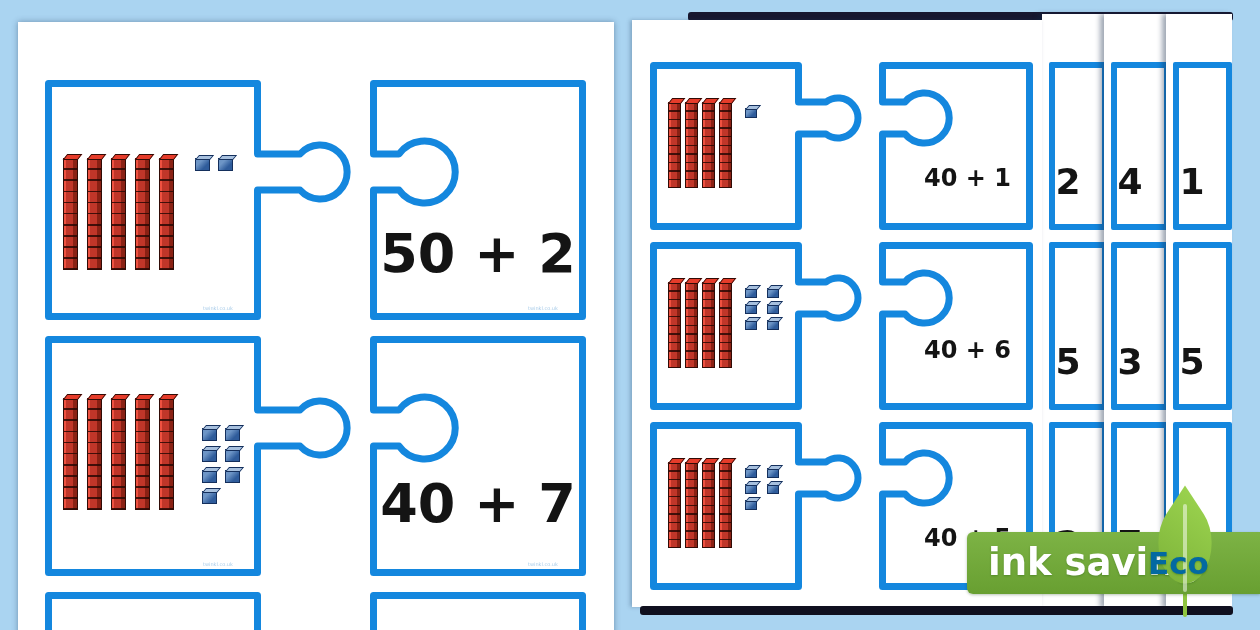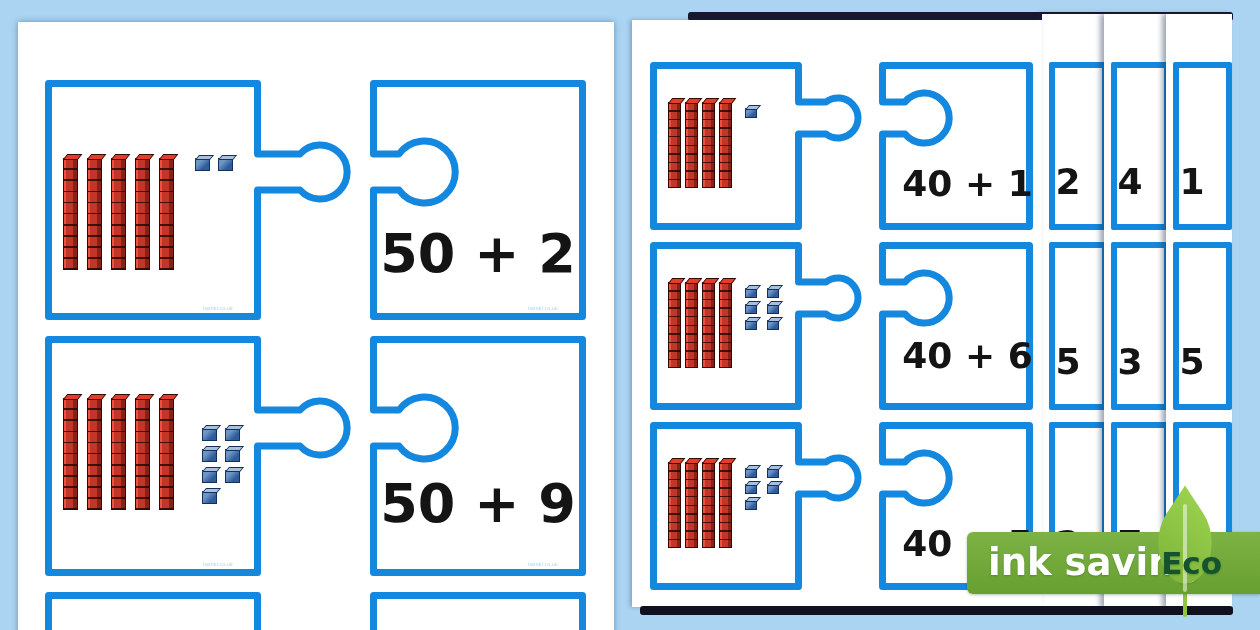--- a/index.html
+++ b/index.html
@@ -26,21 +26,21 @@
   .edge-digit{position:absolute;left:4px;width:44px;text-align:center;font-size:36px;font-weight:800;
               color:#141414;line-height:1;}
   .edge-digit.r1{top:150px;} .edge-digit.r2{top:330px;} .edge-digit.r3{top:512px;}
 
   
   svg.card{position:absolute;overflow:visible;}
 
   
   .expr{position:absolute;font-weight:800;color:#141414;text-align:center;line-height:1;white-space:nowrap;}
   .left-page .expr{width:216px;font-size:54px;}
-  .right-page .expr{width:177px;font-size:36px;}
+  .right-page .expr{width:177px;font-size:24px;}
   .lexpr1{left:352px;top:205px;} .lexpr2{left:352px;top:455px;}
   .rexpr1{left:247px;top:146px;} .rexpr2{left:247px;top:318px;} .rexpr3{left:247px;top:506px;}
 
   
   .rods{position:absolute;display:flex;}
   .rod{position:relative;border:1px solid #300b06;box-sizing:border-box;}
   .rods-l .rod{width:15px;height:112px;margin-right:9px;
     background:repeating-linear-gradient(180deg,rgba(0,0,0,0) 0 9.4px,rgba(40,8,4,.85) 9.4px 11.1px),
                linear-gradient(90deg,#ef5140 0 2px,#c03629 2px 9px,#8a2114 9px);}
   .rods-r .rod{width:13px;height:86px;margin-right:4px;
@@ -72,22 +72,22 @@
              box-shadow:0 1px 3px rgba(20,60,10,.3);}
   .ink-label{position:absolute;left:988px;top:541px;font-size:37px;font-weight:700;color:#fff;z-index:41;
              text-shadow:0 1px 2px rgba(0,60,0,.25);}
   .leaf{position:absolute;left:1148px;top:506px;width:74px;height:74px;z-index:42;
         background:linear-gradient(160deg,#9ad24e,#7cb238);border-radius:0 50% 50% 50%;
         transform:scale(.72,1.1) rotate(45deg);}
   .leaf-rib{position:absolute;left:1183px;top:504px;width:4px;height:88px;background:rgba(255,255,255,.5);
             border-radius:2px;z-index:43;}
   .leaf-stem{position:absolute;left:1183px;top:590px;width:4px;height:27px;background:#8fc53f;
              border-radius:2px;z-index:39;}
-  .eco-label{position:absolute;left:1148px;top:545px;width:74px;text-align:right;font-size:31px;
-             font-weight:800;color:#14532d;z-index:44;text-shadow:0 1px 2px rgba(0,60,0,.3);}
+  .eco-label{position:absolute;left:1148px;top:545px;width:74px;text-align:left;font-size:31px;
+             font-weight:800;color:#0369a1;z-index:44;text-shadow:0 1px 2px rgba(0,60,0,.3);}
 </style>
 </head>
 <body>
 
 <div class="stage">
 
   <div class="dark-top"></div>
 
   <div class="strip strip-2">
     <div class="sliver r1"></div>
@@ -238,21 +238,21 @@
           <div class="cube"></div>
         </div>
         <div class="cube-row">
           <div class="cube"></div>
           <div class="cube"></div>
         </div>
         <div class="cube-row">
           <div class="cube"></div>
         </div>
       </div>
-    <div class="expr lexpr2">50 + 9</div>
+    <div class="expr lexpr2">40 + 7</div>
     <span class="wm" style="left:185px;top:540px">twinkl.co.uk</span>
     <span class="wm" style="left:510px;top:540px">twinkl.co.uk</span>
 
     <svg class="card" style="left:27px;top:570px" width="310" height="240" viewBox="0 0 310 240">
       <path d="M3.5 3.5 H212.5 V74 H255 A27 27 0 1 1 255 110 H212.5 V236.5 H3.5 Z" fill="#fff" stroke="#1487de" stroke-width="7" stroke-linejoin="round"></path>
     </svg>
     <svg class="card" style="left:352px;top:570px" width="216" height="240" viewBox="0 0 216 240">
       <path d="M3.5 3.5 H212.5 V236.5 H3.5 V110 H29 A31 31 0 1 0 29 74 H3.5 Z" fill="#fff" stroke="#1487de" stroke-width="7" stroke-linejoin="round"></path>
     </svg>
   </div>

